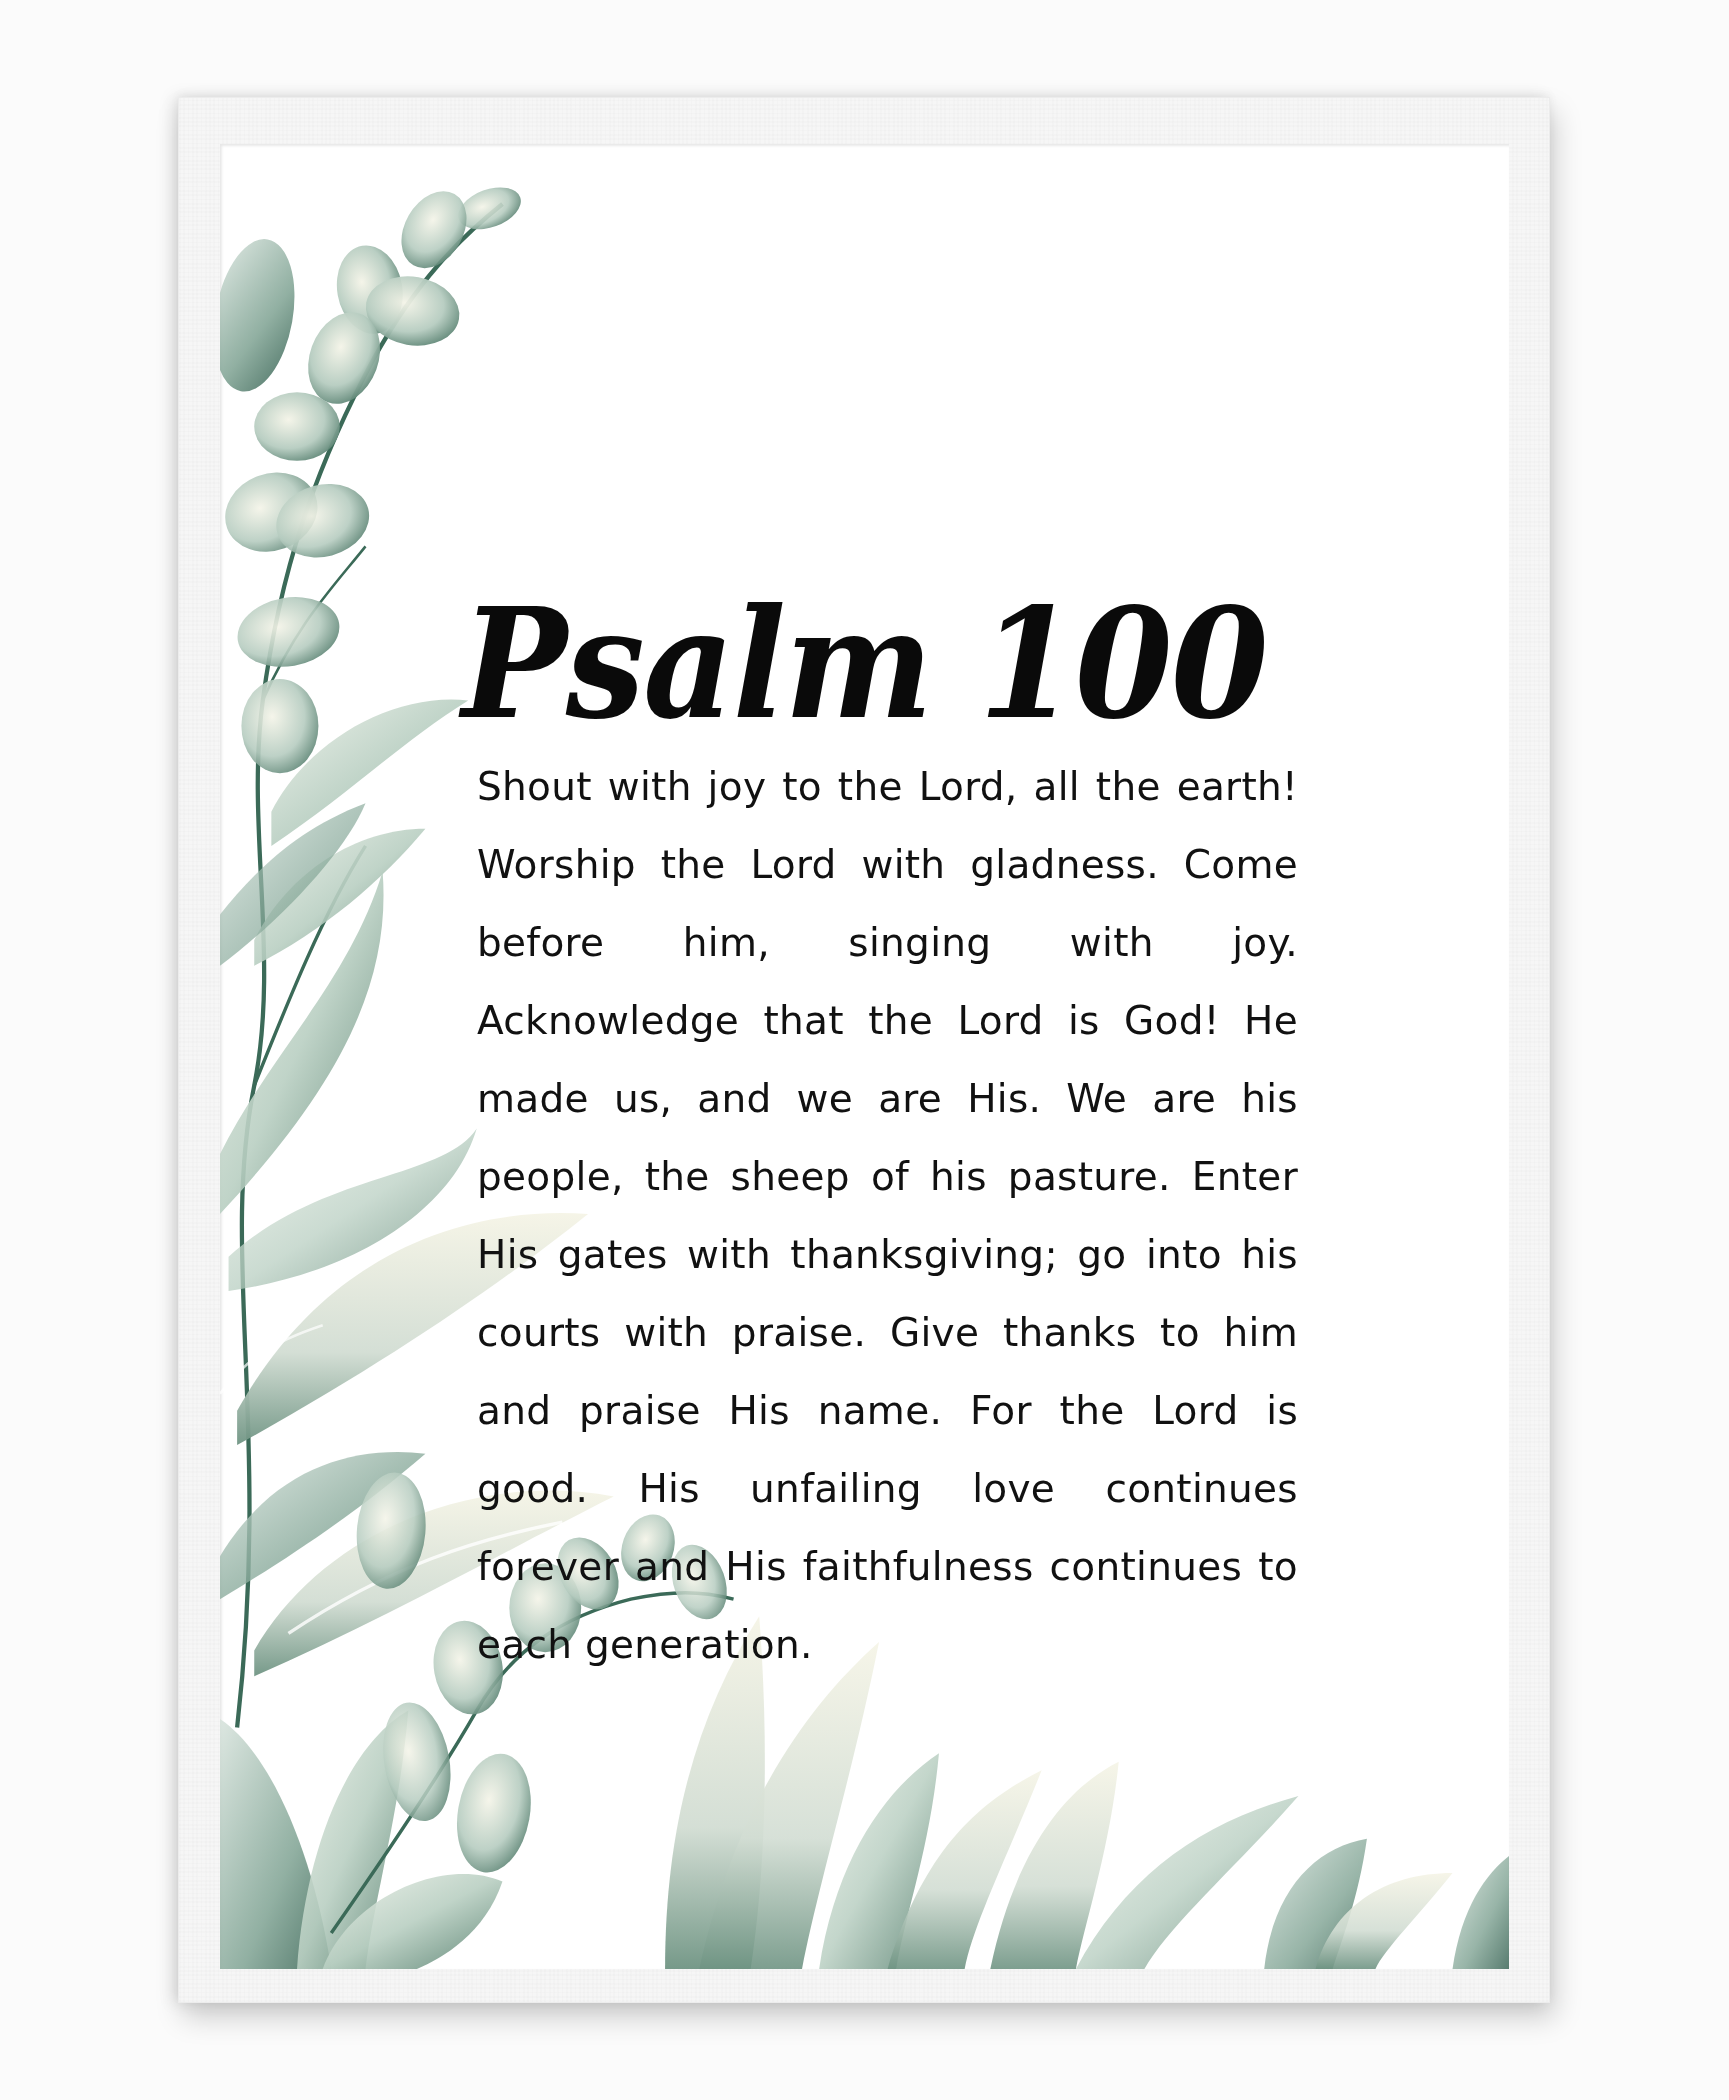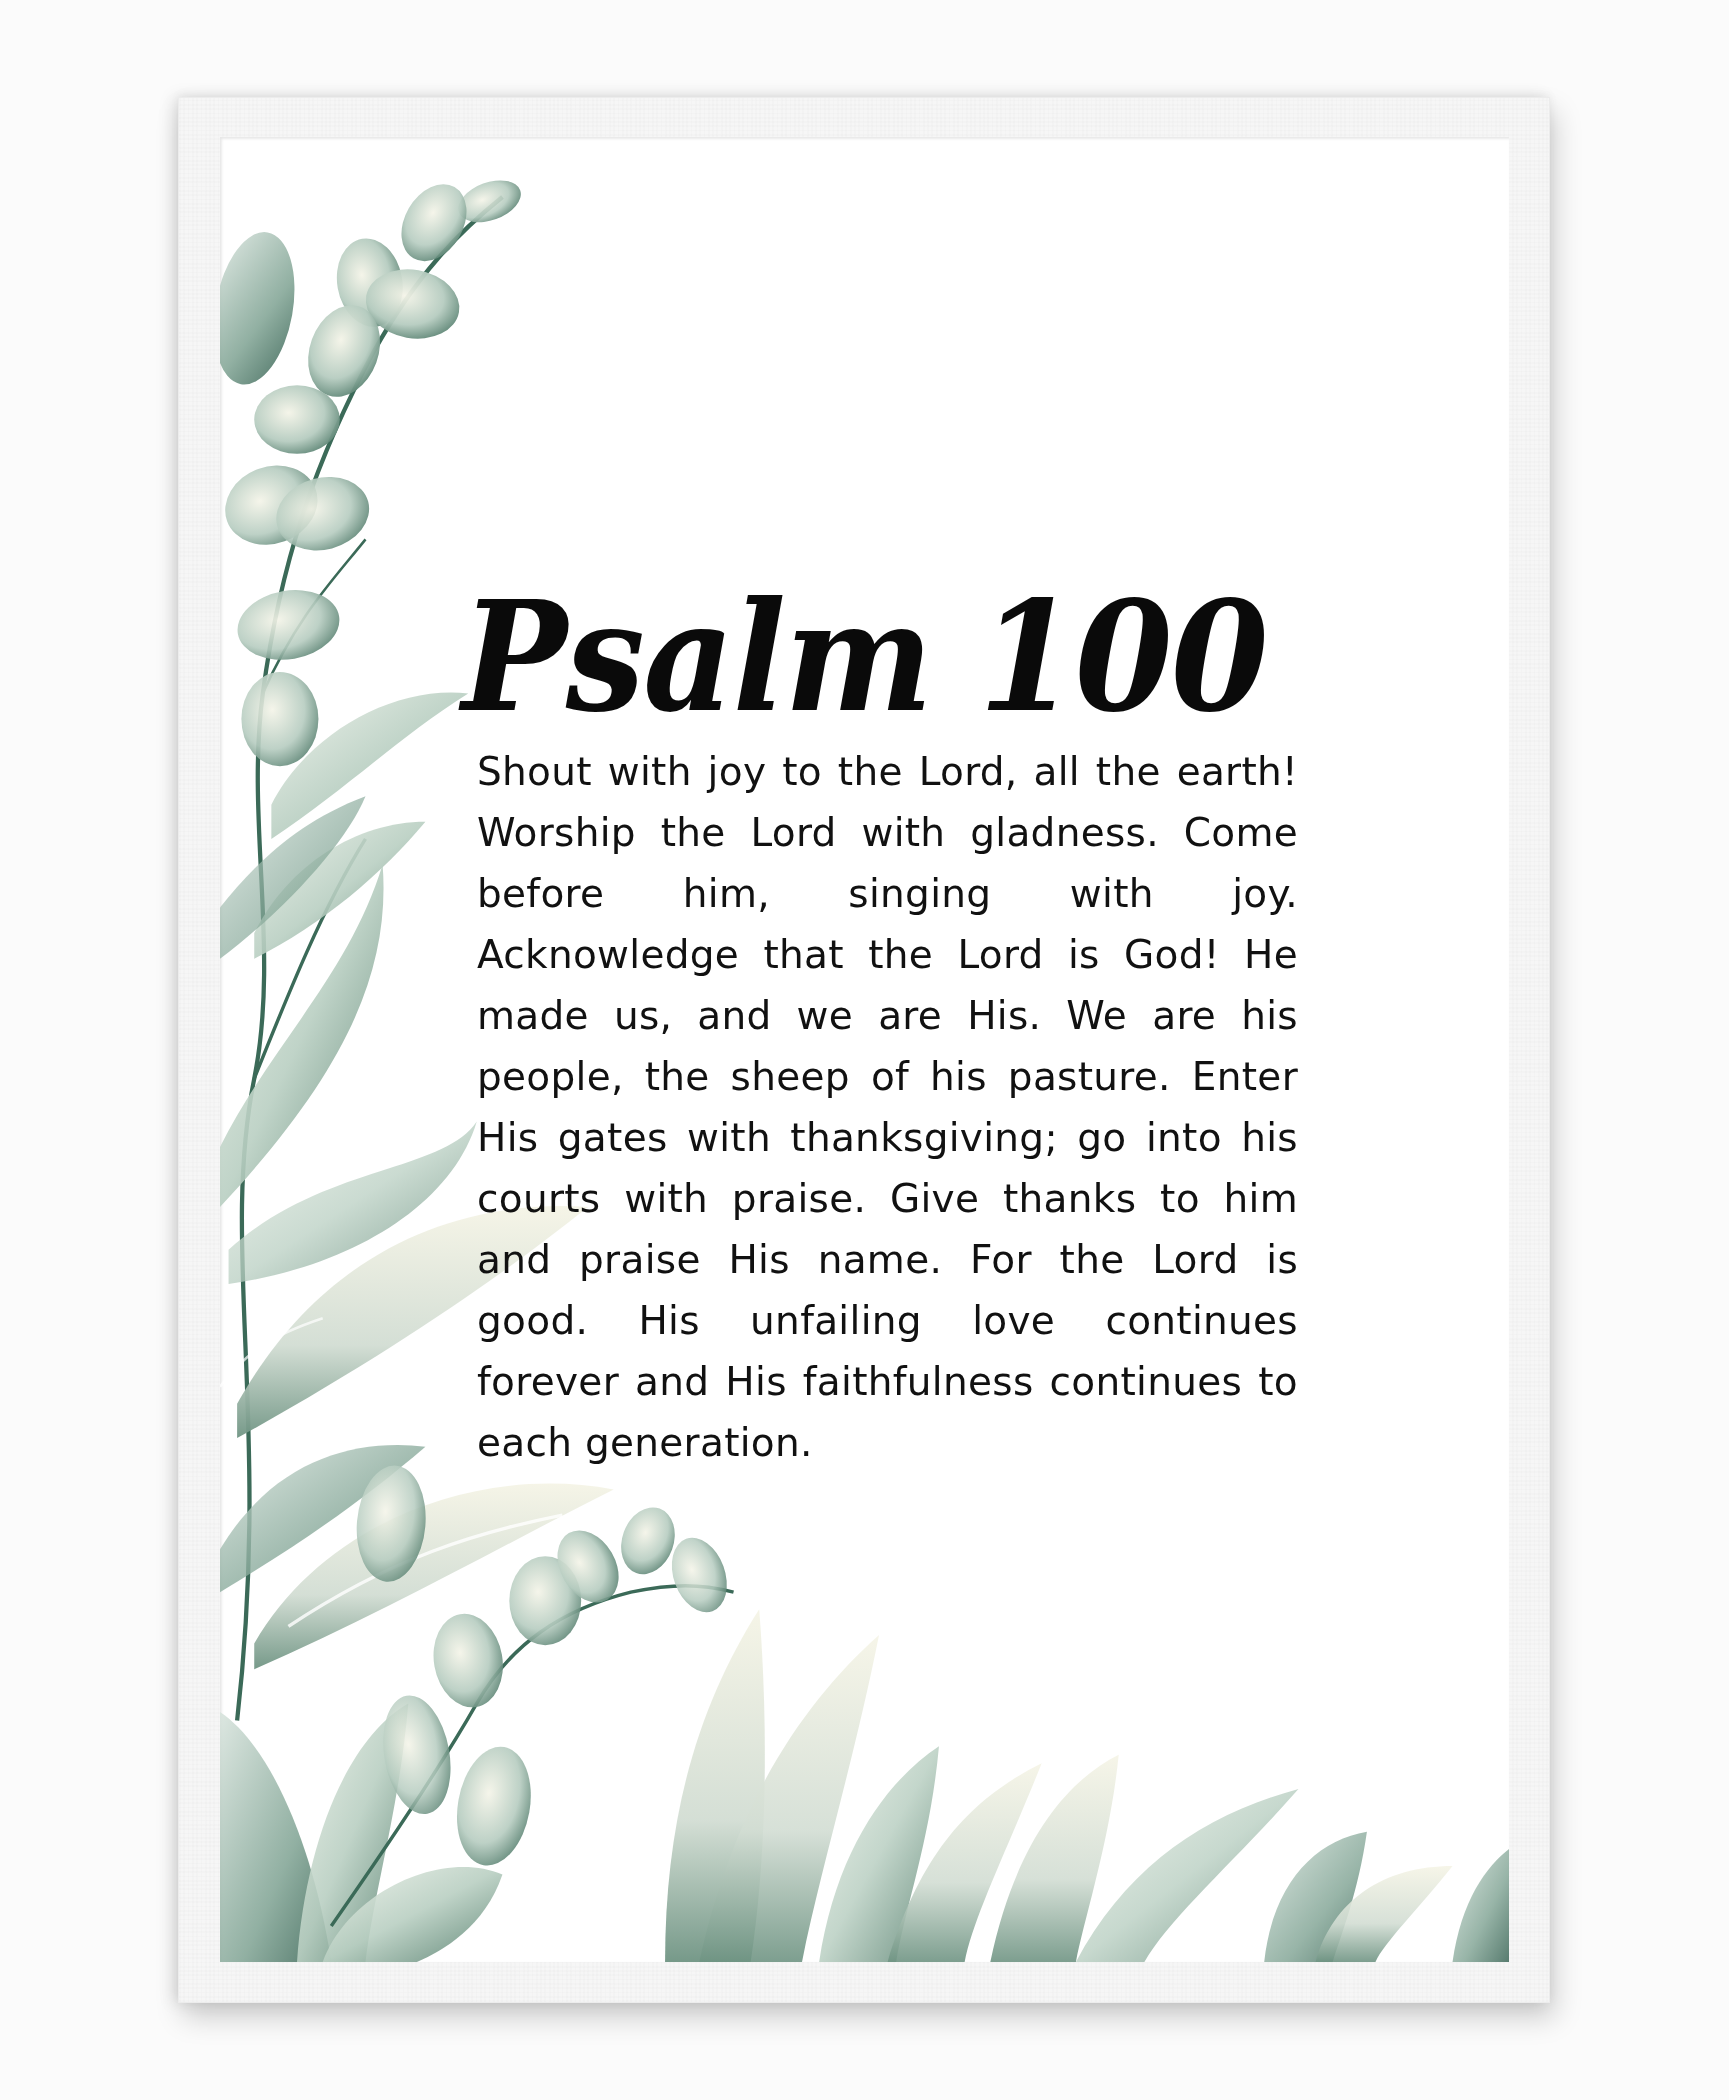--- a/index.html
+++ b/index.html
@@ -12,38 +12,38 @@
     position: absolute; left: 178px; top: 97px; width: 1372px; height: 1906px;
     background: #f6f6f6;
     border: 1.7px solid #ececec;
     box-sizing: border-box;
     box-shadow: 5.1px 15.4px 26px rgba(0,0,0,0.18), -5.1px 0 15.4px rgba(0,0,0,0.10), 0 -3.4px 8.6px rgba(0,0,0,0.04);
     background-image:
       repeating-linear-gradient(0deg, rgba(0,0,0,0.012) 0 1.7px, transparent 1.7px 4.3px),
       repeating-linear-gradient(90deg, rgba(0,0,0,0.012) 0 1.7px, transparent 1.7px 4.3px);
   }
   .mat {
-    position: absolute; left: 220px; top: 137px; width: 1289px; height: 1825px;
+    position: absolute; left: 220px; top: 144px; width: 1289px; height: 1825px;
     background: #ffffff; overflow: hidden;
     box-shadow: inset 1.7px 1.7px 2.6px rgba(0,0,0,0.10);
   }
   .foliage { position: absolute; left: 0; top: 0; width: 1289px; height: 1825px; }
   .title {
     position: absolute; left: 0; width: 1289px; top: 426px;
     text-align: center;
     font-family: "DejaVu Serif", serif;
     font-style: italic; font-weight: bold;
     font-size: 151px; line-height: 188px; letter-spacing: -1.7px;
     color: #0a0a0a;
     transform: scaleX(0.93);
   }
   .verse {
     position: absolute; left: 257px; top: 604px; width: 821px;
     font-family: "DejaVu Sans", sans-serif;
-    font-size: 39px; line-height: 61px; color: #111;
+    font-size: 39px; line-height: 78px; color: #111;
     text-align: justify; letter-spacing: 0.3px;
   }
 </style>
 </head>
 <body>
 
 <div class="frame"></div>
 
 <div class="mat">
   <svg class="foliage" viewBox="0 0 1506 2132" xmlns="http://www.w3.org/2000/svg">

